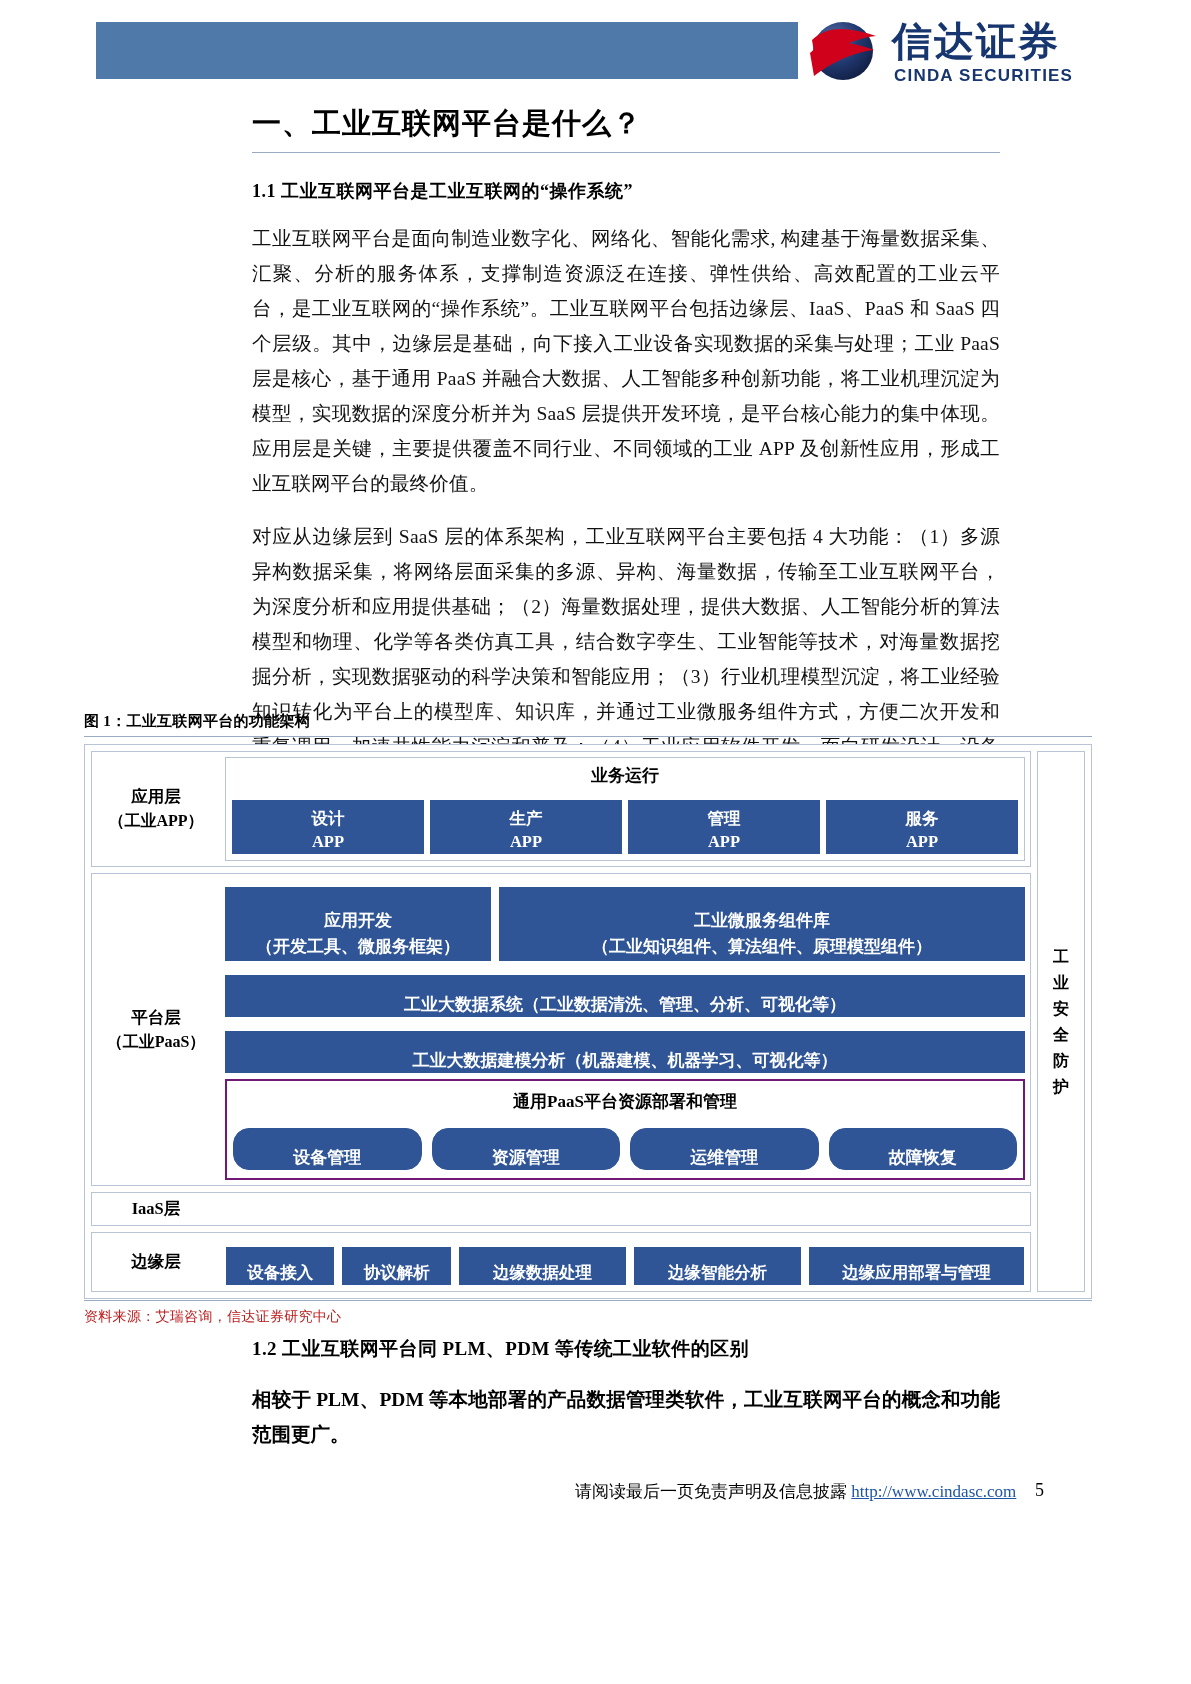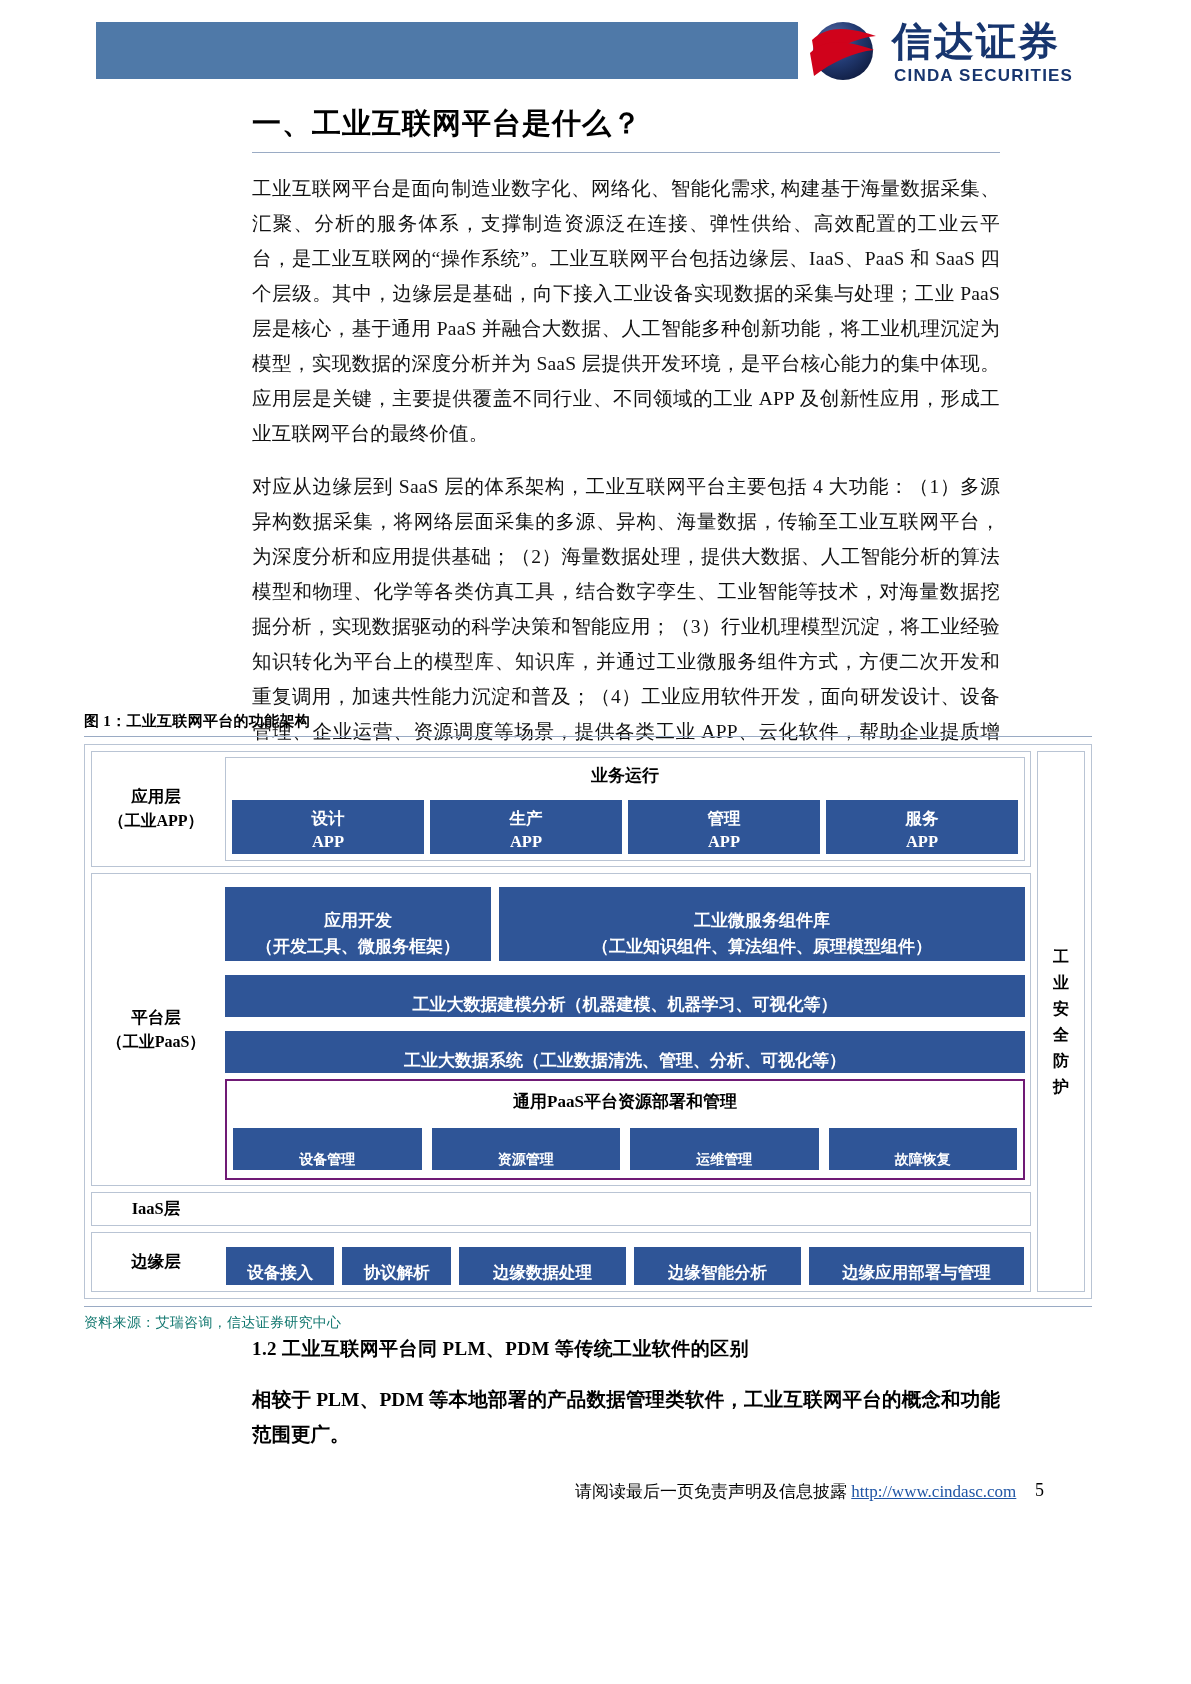--- a/index.html
+++ b/index.html
@@ -81,32 +81,32 @@
   
   .plat{flex:1;padding:5px;display:flex;flex-direction:column;gap:6px;}
   .plat-top{display:flex;gap:8px;}
   .plat-top .blue{font-size:17px;line-height:26px;height:72px;}
   .pt-left{width:33%;}
   .pt-right{flex:1;}
   .plat-wide{height:40px;font-size:17px;}
   .paas-box{border:2px solid #701a75;padding:6px 6px 8px 6px;}
   .paas-title{text-align:center;font-size:17px;font-weight:bold;color:#000;padding:3px 0 7px 0;}
   .paas-cells{display:flex;gap:10px;}
-  .paas-cell{flex:1;height:40px;font-size:14px;}
+  .paas-cell{flex:1;height:40px;font-size:17px;border-radius:16px;}
 
   
   .iaas-inner{flex:1;padding:6px;display:flex;}
   .iaas-bar{flex:1;height:42px;font-size:17px;}
 
   
   .edge-inner{flex:1;padding:6px;display:flex;gap:8px;}
   .edge-cell{flex:1;height:36px;font-size:16.5px;}
   .edge-cell.wide{flex:1.55;}
 
-  .fig-src{font-size:14px;color:#0f766e;padding-top:7px;border-top:1.2px solid #9aabc4;margin-top:7px;letter-spacing:.3px;}
+  .fig-src{font-size:14px;color:#b91c1c;padding-top:7px;border-top:1.2px solid #9aabc4;margin-top:1px;letter-spacing:.3px;}
 
   
   .lower{position:absolute;left:252px;top:1336px;width:748px;}
   .lower h2{margin:0;font-size:19px;font-weight:bold;letter-spacing:.4px;}
   .lower p{margin:20px 0 0 0;font-size:19.5px;line-height:35px;font-weight:bold;text-align:justify;}
 
   
   .footer{position:absolute;left:0;top:1480px;width:1155px;height:40px;text-align:right;}
   .f-text{position:absolute;left:575px;top:0;font-size:17px;color:#000;white-space:nowrap;}
   .f-link{color:#1f55a5;text-decoration:underline;}
@@ -133,20 +133,21 @@
         <path d="M4 33 C22 15, 50 24, 68 30 C48 32, 26 42, 8 56 Z" fill="#d0021b"></path>
       </svg>
       <div class="logo-cn">信达证券</div>
       <div class="logo-en">CINDA SECURITIES</div>
     </div>
   </div>
 
   <div class="col" style="top:104px;">
     <h1 class="sec">一、工业互联网平台是什么？</h1>
     <div class="sec-rule"></div>
+    <h2 class="sub">1.1 工业互联网平台是工业互联网的“操作系统”</h2>
     <p class="body">工业互联网平台是面向制造业数字化、网络化、智能化需求, 构建基于海量数据采集、汇聚、分析的服务体系，支撑制造资源泛在连接、弹性供给、高效配置的工业云平台，是工业互联网的“操作系统”。工业互联网平台包括边缘层、IaaS、PaaS 和 SaaS 四个层级。其中，边缘层是基础，向下接入工业设备实现数据的采集与处理；工业 PaaS 层是核心，基于通用 PaaS 并融合大数据、人工智能多种创新功能，将工业机理沉淀为模型，实现数据的深度分析并为 SaaS 层提供开发环境，是平台核心能力的集中体现。应用层是关键，主要提供覆盖不同行业、不同领域的工业 APP 及创新性应用，形成工业互联网平台的最终价值。</p>
     <p class="body">对应从边缘层到 SaaS 层的体系架构，工业互联网平台主要包括 4 大功能：（1）多源异构数据采集，将网络层面采集的多源、异构、海量数据，传输至工业互联网平台，为深度分析和应用提供基础；（2）海量数据处理，提供大数据、人工智能分析的算法模型和物理、化学等各类仿真工具，结合数字孪生、工业智能等技术，对海量数据挖掘分析，实现数据驱动的科学决策和智能应用；（3）行业机理模型沉淀，将工业经验知识转化为平台上的模型库、知识库，并通过工业微服务组件方式，方便二次开发和重复调用，加速共性能力沉淀和普及；（4）工业应用软件开发，面向研发设计、设备管理、企业运营、资源调度等场景，提供各类工业 APP、云化软件，帮助企业提质增效。</p>
   </div>
 
   <div class="fig">
     <div class="fig-cap">图 1：工业互联网平台的功能架构</div>
     <div class="fig-rule"></div>
 
     <div class="diagram">
       <div class="drow">
@@ -191,22 +192,22 @@
               <div class="plat-top">
                 <div class="blue pt-left">
                   <span class="ln">应用开发</span>
                   <span class="ln">（开发工具、微服务框架）</span>
                 </div>
                 <div class="blue pt-right">
                   <span class="ln">工业微服务组件库</span>
                   <span class="ln">（工业知识组件、算法组件、原理模型组件）</span>
                 </div>
               </div>
+              <div class="blue plat-wide">工业大数据系统（工业数据清洗、管理、分析、可视化等）</div>
               <div class="blue plat-wide">工业大数据建模分析（机器建模、机器学习、可视化等）</div>
-              <div class="blue plat-wide">工业大数据系统（工业数据清洗、管理、分析、可视化等）</div>
               <div class="paas-box">
                 <div class="paas-title">通用PaaS平台资源部署和管理</div>
                 <div class="paas-cells">
                   <div class="blue paas-cell">设备管理</div>
                   <div class="blue paas-cell">资源管理</div>
                   <div class="blue paas-cell">运维管理</div>
                   <div class="blue paas-cell">故障恢复</div>
                 </div>
               </div>
             </div>

